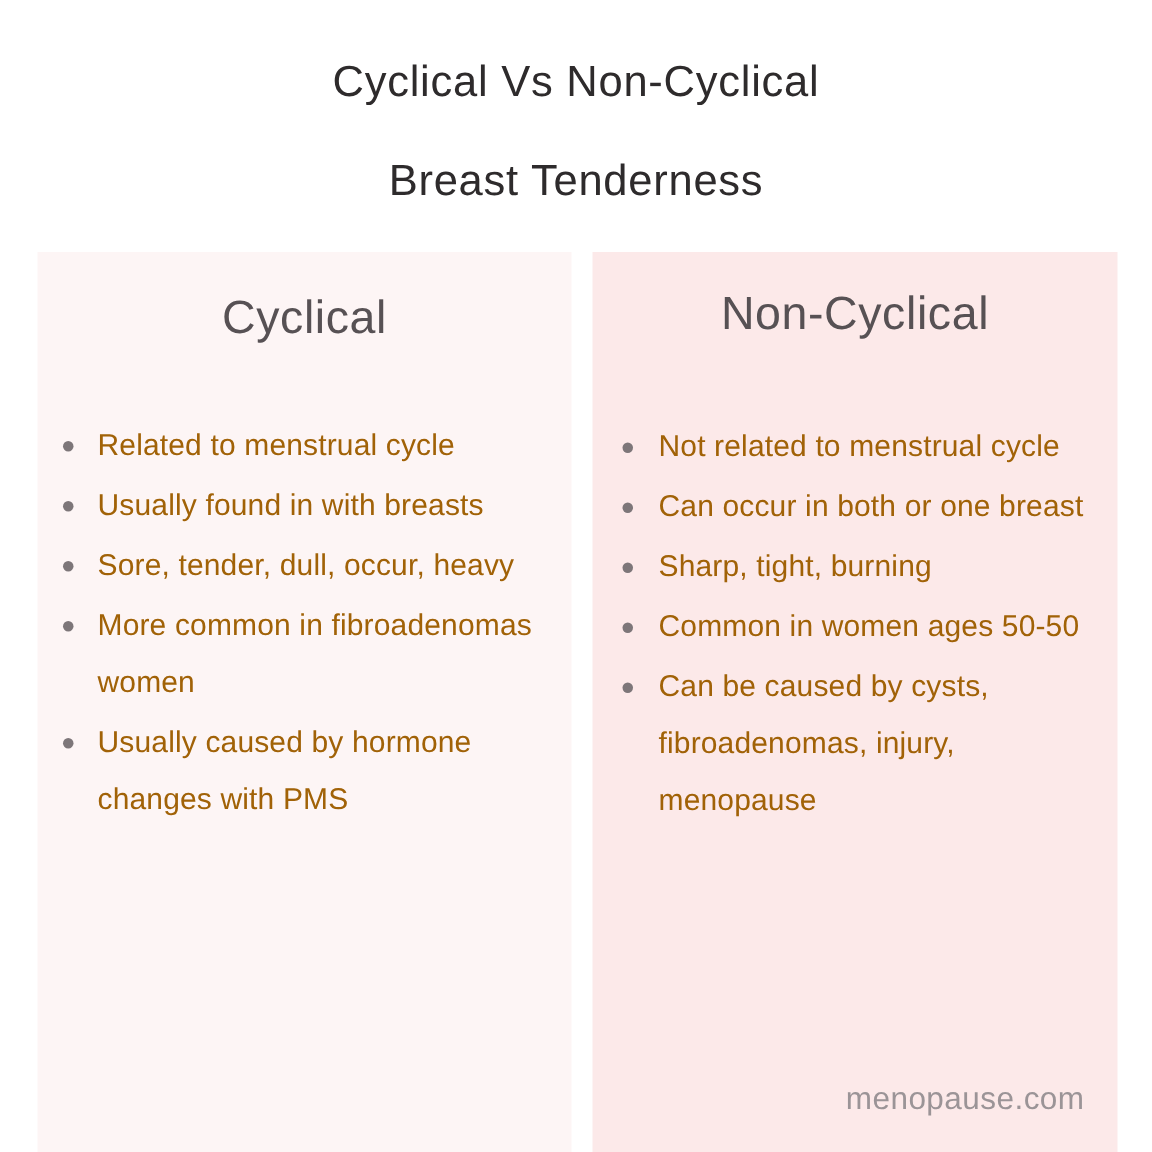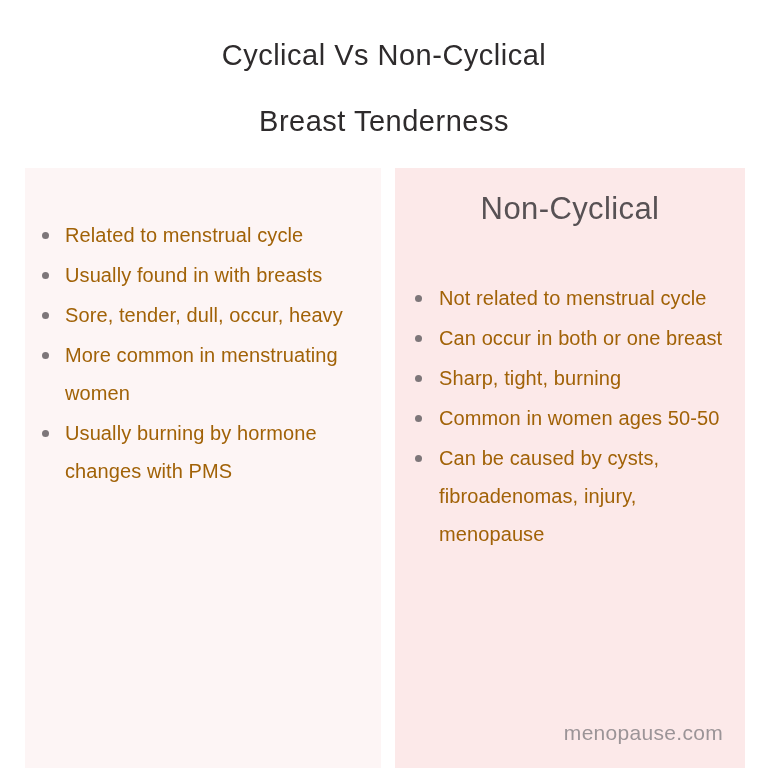--- a/index.html
+++ b/index.html
@@ -133,26 +133,27 @@
 <div class="infographic">
 
   <div class="title-block">
     <span class="title-line">Cyclical Vs Non-Cyclical</span>
     <span class="title-line">Breast Tenderness</span>
   </div>
 
   <div class="panels">
 
     <div class="panel panel-left">
+      <div class="panel-header">Cyclical</div>
       <ul class="bullet-list">
         <li class="bullet-item">Related to menstrual cycle</li>
         <li class="bullet-item">Usually found in with breasts</li>
         <li class="bullet-item">Sore, tender, dull, occur, heavy</li>
-        <li class="bullet-item">More common in menstruating women</li>
-        <li class="bullet-item">Usually burning by hormone changes with PMS</li>
+        <li class="bullet-item">More common in fibroadenomas women</li>
+        <li class="bullet-item">Usually caused by hormone changes with PMS</li>
       </ul>
     </div>
 
     <div class="panel panel-right">
       <div class="panel-header">Non-Cyclical</div>
       <ul class="bullet-list">
         <li class="bullet-item">Not related to menstrual cycle</li>
         <li class="bullet-item">Can occur in both or one breast</li>
         <li class="bullet-item">Sharp, tight, burning</li>
         <li class="bullet-item">Common in women ages 50-50</li>

